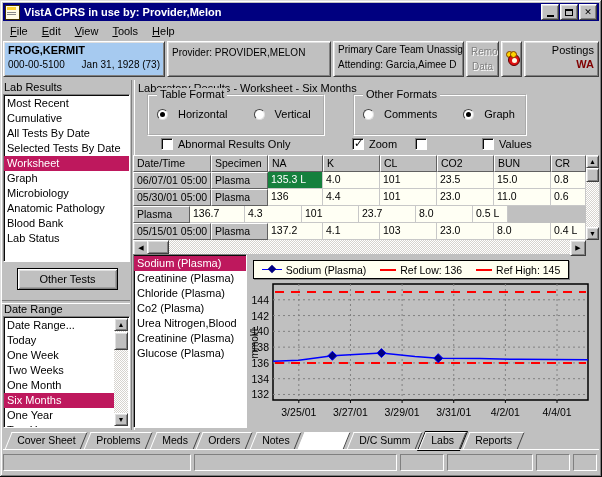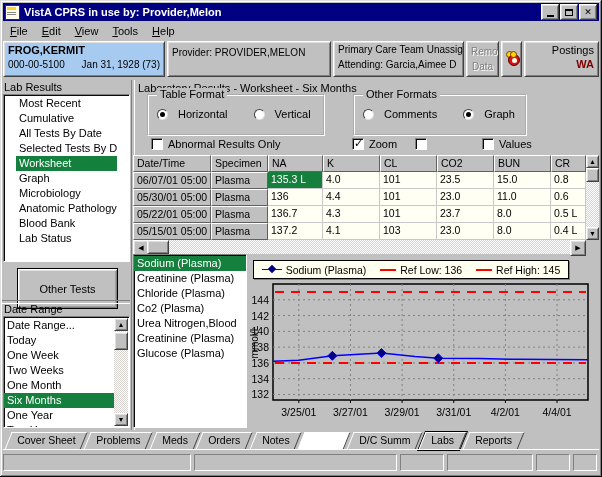--- a/index.html
+++ b/index.html
@@ -35,46 +35,46 @@
   .line-sub{font-size:10px;margin-top:3px;white-space:nowrap;display:flex;justify-content:space-between;}
   .wa{font-weight:bold;color:#800000;margin-top:2px;font-size:11px;}
   .clock-icon{width:17px;height:17px;position:relative;}
   .clock-icon:before{content:"";position:absolute;left:0;top:0;width:5px;height:5px;border-radius:50%;background:#ffd400;border:1px solid #804000;}
   .clock-icon:after{content:"";position:absolute;right:0;top:0;width:5px;height:5px;border-radius:50%;background:#ffd400;border:1px solid #804000;}
   .clock-body{position:absolute;left:2px;top:3px;width:12px;height:12px;border-radius:50%;background:#e01010;border:1px solid #5a0000;box-sizing:border-box;}
   .clock-face{position:absolute;left:6px;top:7px;width:5px;height:5px;border-radius:50%;background:#fffbe6;}
   
   .side-label{left:4px;top:81px;}
   .listbox{background:#fff;border:1px solid;border-color:#808080 #fff #fff #808080;box-shadow:inset 1px 1px 0 #0a0a0a;box-sizing:border-box;overflow:hidden;}
-  .lab-list{left:3px;top:94px;width:127px;height:168px;padding:1px 12px;}
+  .lab-list{left:3px;top:94px;width:127px;height:168px;padding:1px 0;}
   .lb-item{height:15px;line-height:15px;padding:0 3px;white-space:nowrap;overflow:hidden;}
-  .lb-item.selected{background:#15803d;color:#fff;}
+  .lb-item.selected{background:#be185d;color:#fff;}
   .btn{border:1px solid #000;box-shadow:inset 1px 1px 0 #fff, inset -1px -1px 0 #808080, inset 2px 2px 0 #dfdfdf, inset -2px -2px 0 #a0a0a0;background:#c0c0c0;display:flex;align-items:center;justify-content:center;box-sizing:border-box;}
-  .other-tests{left:17px;top:268px;width:101px;height:41px;}
+  .other-tests{left:17px;top:268px;width:101px;height:22px;}
   .hgroove{left:2px;top:300px;width:128px;height:2px;border-top:1px solid #808080;border-bottom:1px solid #fff;}
   .dr-label{left:4px;top:303px;}
   .dr-list{left:3px;top:316px;width:127px;height:112px;padding:1px 0;}
   .dr-items{margin-right:14px;}
   .vscroll{position:absolute;right:1px;top:1px;bottom:1px;width:14px;background-color:#d6d3ce;background-image:linear-gradient(45deg,#fff 25%,transparent 25%,transparent 75%,#fff 75%),linear-gradient(45deg,#fff 25%,transparent 25%,transparent 75%,#fff 75%);background-size:2px 2px;background-position:0 0,1px 1px;}
   .sb-btn{position:absolute;left:0;width:14px;height:13px;display:flex;align-items:center;justify-content:center;font-size:7px;line-height:1;box-sizing:border-box;}
   .sb-thumb{position:absolute;left:0;width:14px;height:18px;box-sizing:border-box;}
   
   .vdivider{left:131px;top:80px;width:2px;height:350px;border-left:1px solid #808080;border-right:1px solid #fff;}
   .main-title{left:138px;top:82px;}
   .groupbox{border:2px groove #fff;position:absolute;box-sizing:border-box;}
   .gb1{left:147px;top:94px;width:178px;height:42px;}
   .gb2{left:353px;top:94px;width:174px;height:42px;}
   .gb-label{position:absolute;top:-8px;left:8px;background:#c0c0c0;padding:0 3px;}
   .radio-row{position:absolute;left:8px;top:12px;display:flex;gap:26px;}
   .radio-item{display:flex;align-items:center;gap:10px;}
   .radio{width:11px;height:11px;border-radius:50%;background:#fff;border:1px solid;border-color:#404040 #dfdfdf #dfdfdf #404040;box-sizing:border-box;position:relative;}
   .radio.checked:after{content:"";position:absolute;left:2px;top:2px;width:5px;height:5px;border-radius:50%;background:#000;}
   .toggles{left:133px;top:138px;width:466px;height:15px;}
   .toggle{position:absolute;display:flex;align-items:center;gap:5px;top:0;}
-  .toggle:nth-child(1){left:18px;}.toggle:nth-child(2){left:219px;}.toggle:nth-child(3){left:281px;flex-direction:column;}.toggle:nth-child(4){left:349px;}
+  .toggle:nth-child(1){left:28px;}.toggle:nth-child(2){left:219px;}.toggle:nth-child(3){left:281px;flex-direction:column;}.toggle:nth-child(4){left:349px;}
   .checkbox{width:12px;height:12px;background:#fff;border:1px solid;border-color:#808080 #fff #fff #808080;box-shadow:inset 1px 1px 0 #0a0a0a;box-sizing:border-box;position:relative;flex:none;}
   .checkbox.checked:after{content:"✓";position:absolute;left:1px;top:-2px;font-size:11px;font-weight:bold;}
   
   .grid{left:133px;top:155px;width:466px;height:85px;font-size:10.5px;}
   .grid-row{display:flex;height:17px;}
   .th,.td{height:17px;line-height:15px;box-sizing:border-box;padding:0 3px;white-space:nowrap;overflow:hidden;}
   .th,.td.fixed{background:#c0c0c0;border:1px solid;border-color:#fff #606060 #606060 #fff;}
   .td{background:#fffff4;border-right:1px solid #c8c8c8;border-bottom:1px solid #c8c8c8;}
   .td.sel{background:#15803d;color:#fff;}
   .c0{width:78px;flex:none}.c1{width:57px;flex:none}.c2{width:55px;flex:none}.c3{width:57px;flex:none}
@@ -281,21 +281,20 @@
           <div class="td c0 fixed">05/30/01 05:00</div>
           <div class="td c1 fixed">Plasma</div>
           <div class="td c2">136</div>
           <div class="td c3">4.4</div>
           <div class="td c4">101</div>
           <div class="td c5">23.0</div>
           <div class="td c6">11.0</div>
           <div class="td c7">0.6</div>
         </div>
         <div class="grid-row">
-          <div class="td c0 fixed">05/22/01 05:00</div>
           <div class="td c1 fixed">Plasma</div>
           <div class="td c2">136.7</div>
           <div class="td c3">4.3</div>
           <div class="td c4">101</div>
           <div class="td c5">23.7</div>
           <div class="td c6">8.0</div>
           <div class="td c7">0.5 L</div>
         </div>
         <div class="grid-row">
           <div class="td c0 fixed">05/15/01 05:00</div>

